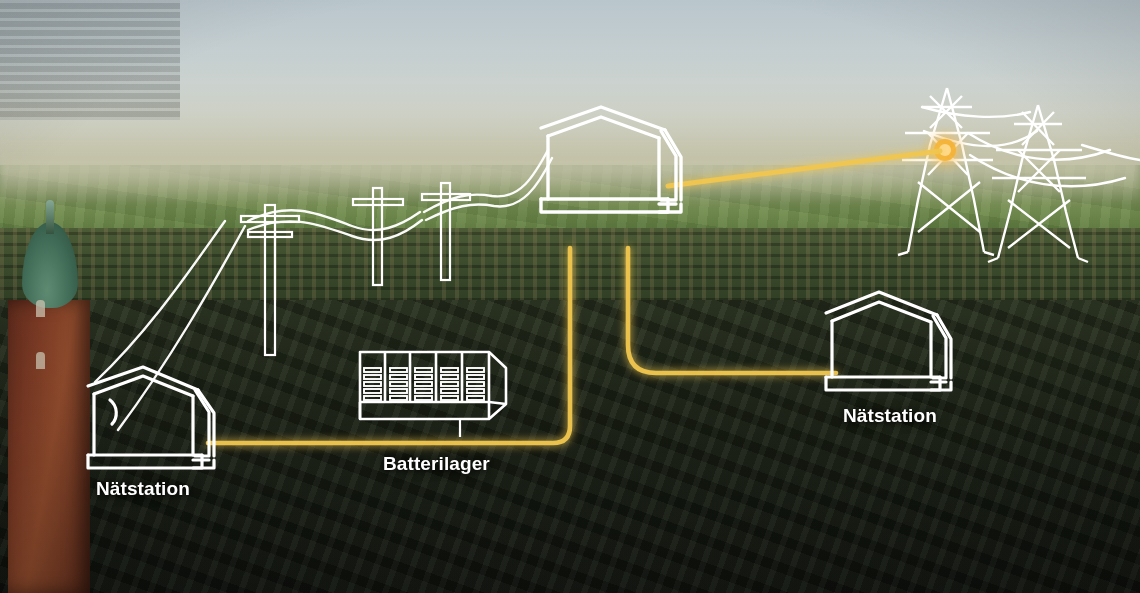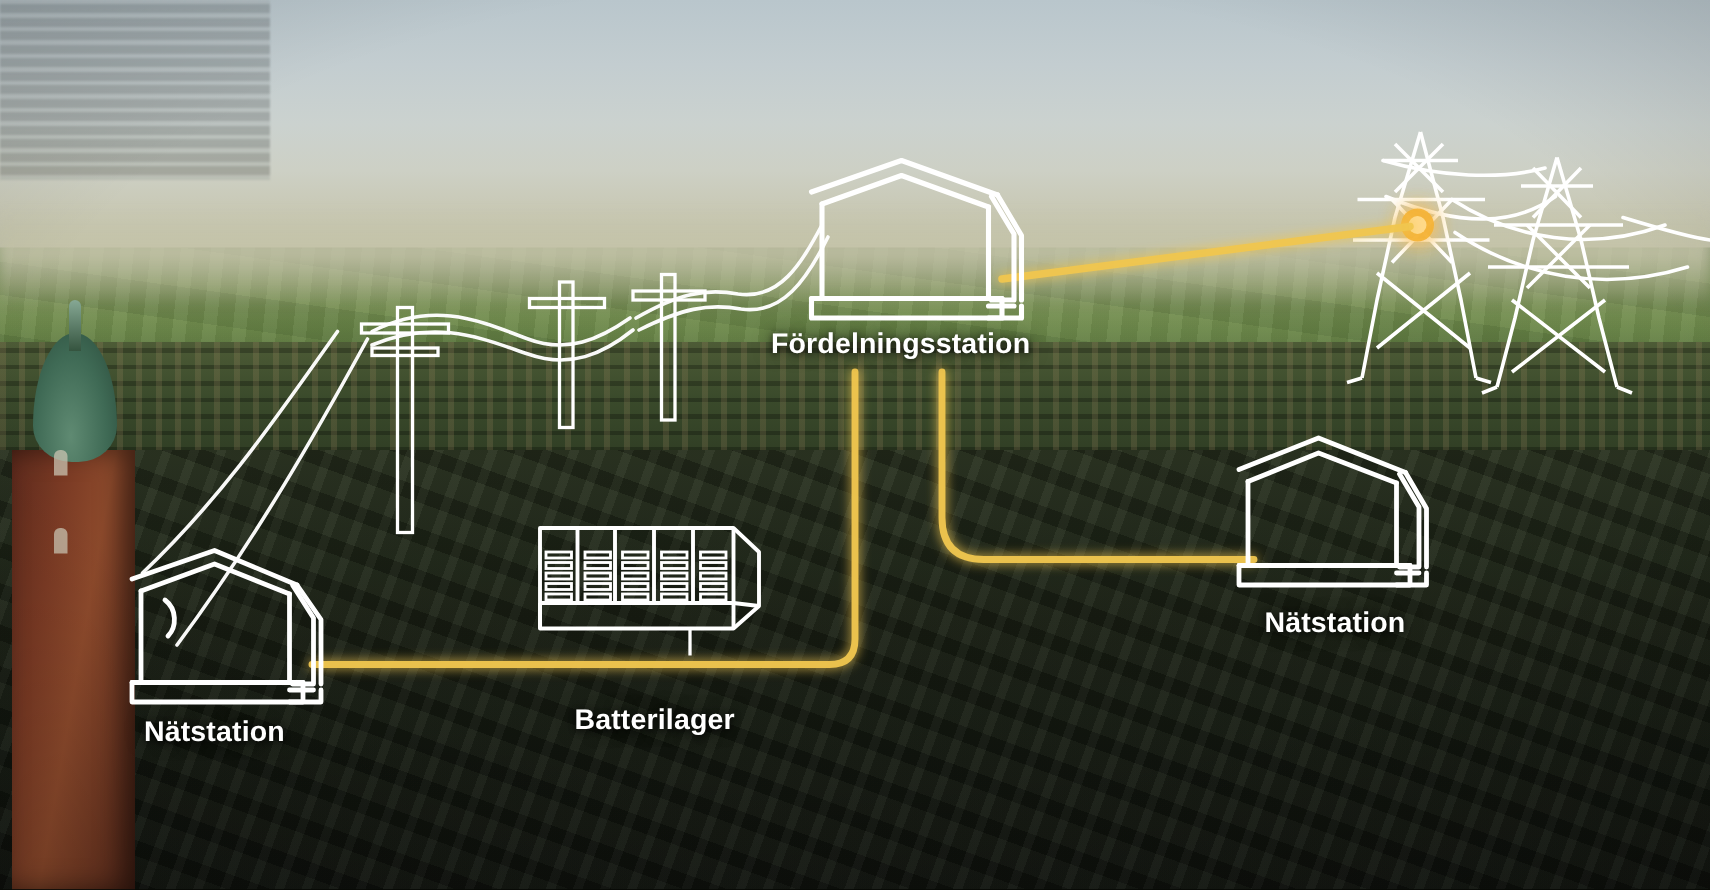--- a/index.html
+++ b/index.html
@@ -369,18 +369,17 @@
 
       <path d="M 110,400 C 118,406 118,418 112,424"></path>
     </g>
 
     <g filter="url(#amberGlow)">
       <path d="M 208,443 L 196,443" fill="none" stroke="#f0c64f" stroke-width="4.4" stroke-linecap="round" opacity="0.9"></path>
     </g>
 
   </svg>
 
-  <div class="label" style="left:514px; top:219px;">Fördelningsstation</div>
   <div class="label" style="left:96px; top:478px;">Nätstation</div>
-  <div class="label" style="left:383px; top:453px;margin-top:17px;">Batterilager</div>
+  <div class="label" style="left:383px; top:453px;">Batterilager</div>
   <div class="label" style="left:843px; top:405px;">Nätstation</div>
 
 </div>
 
 </body></html>

